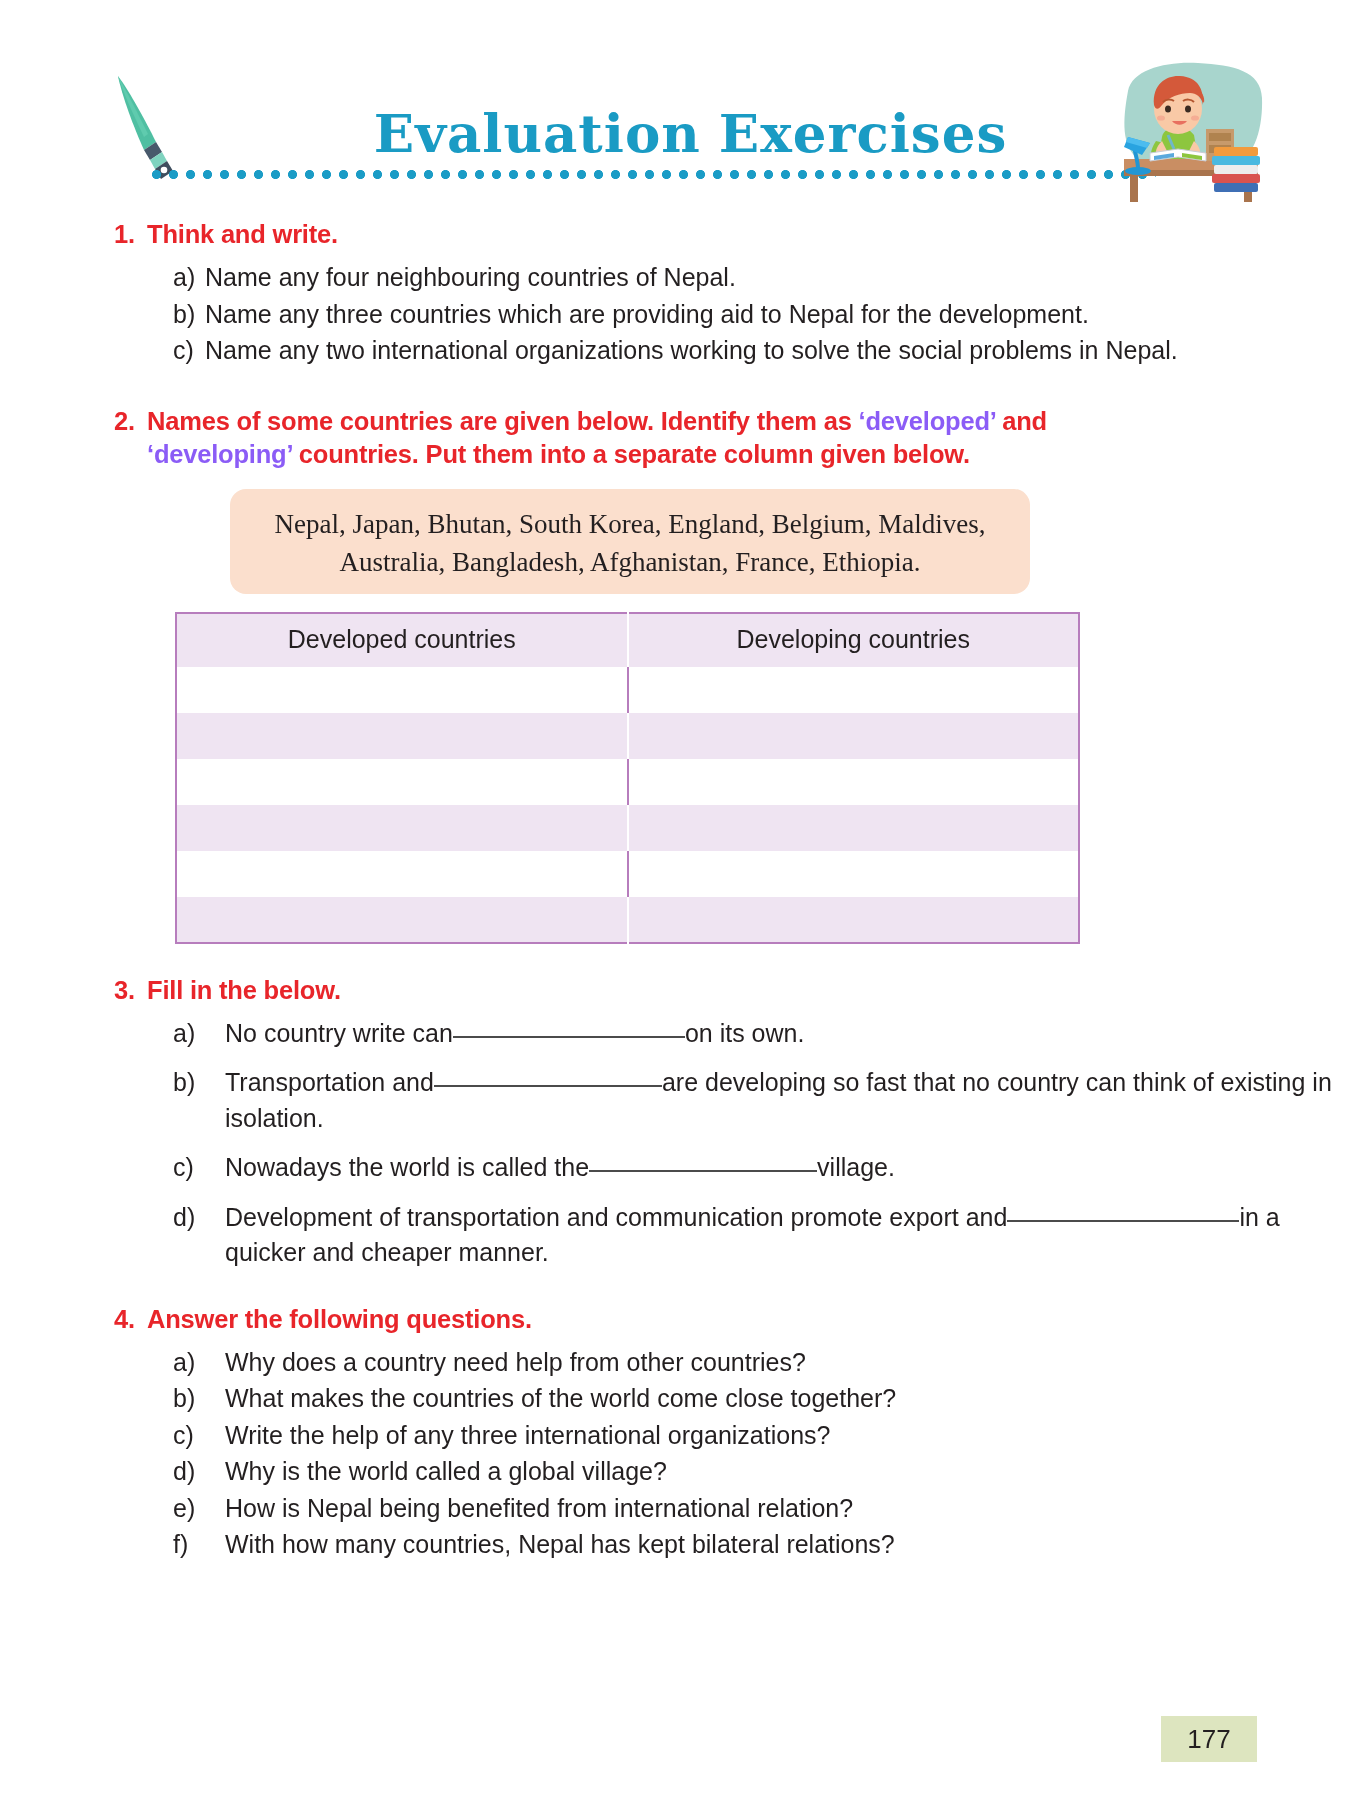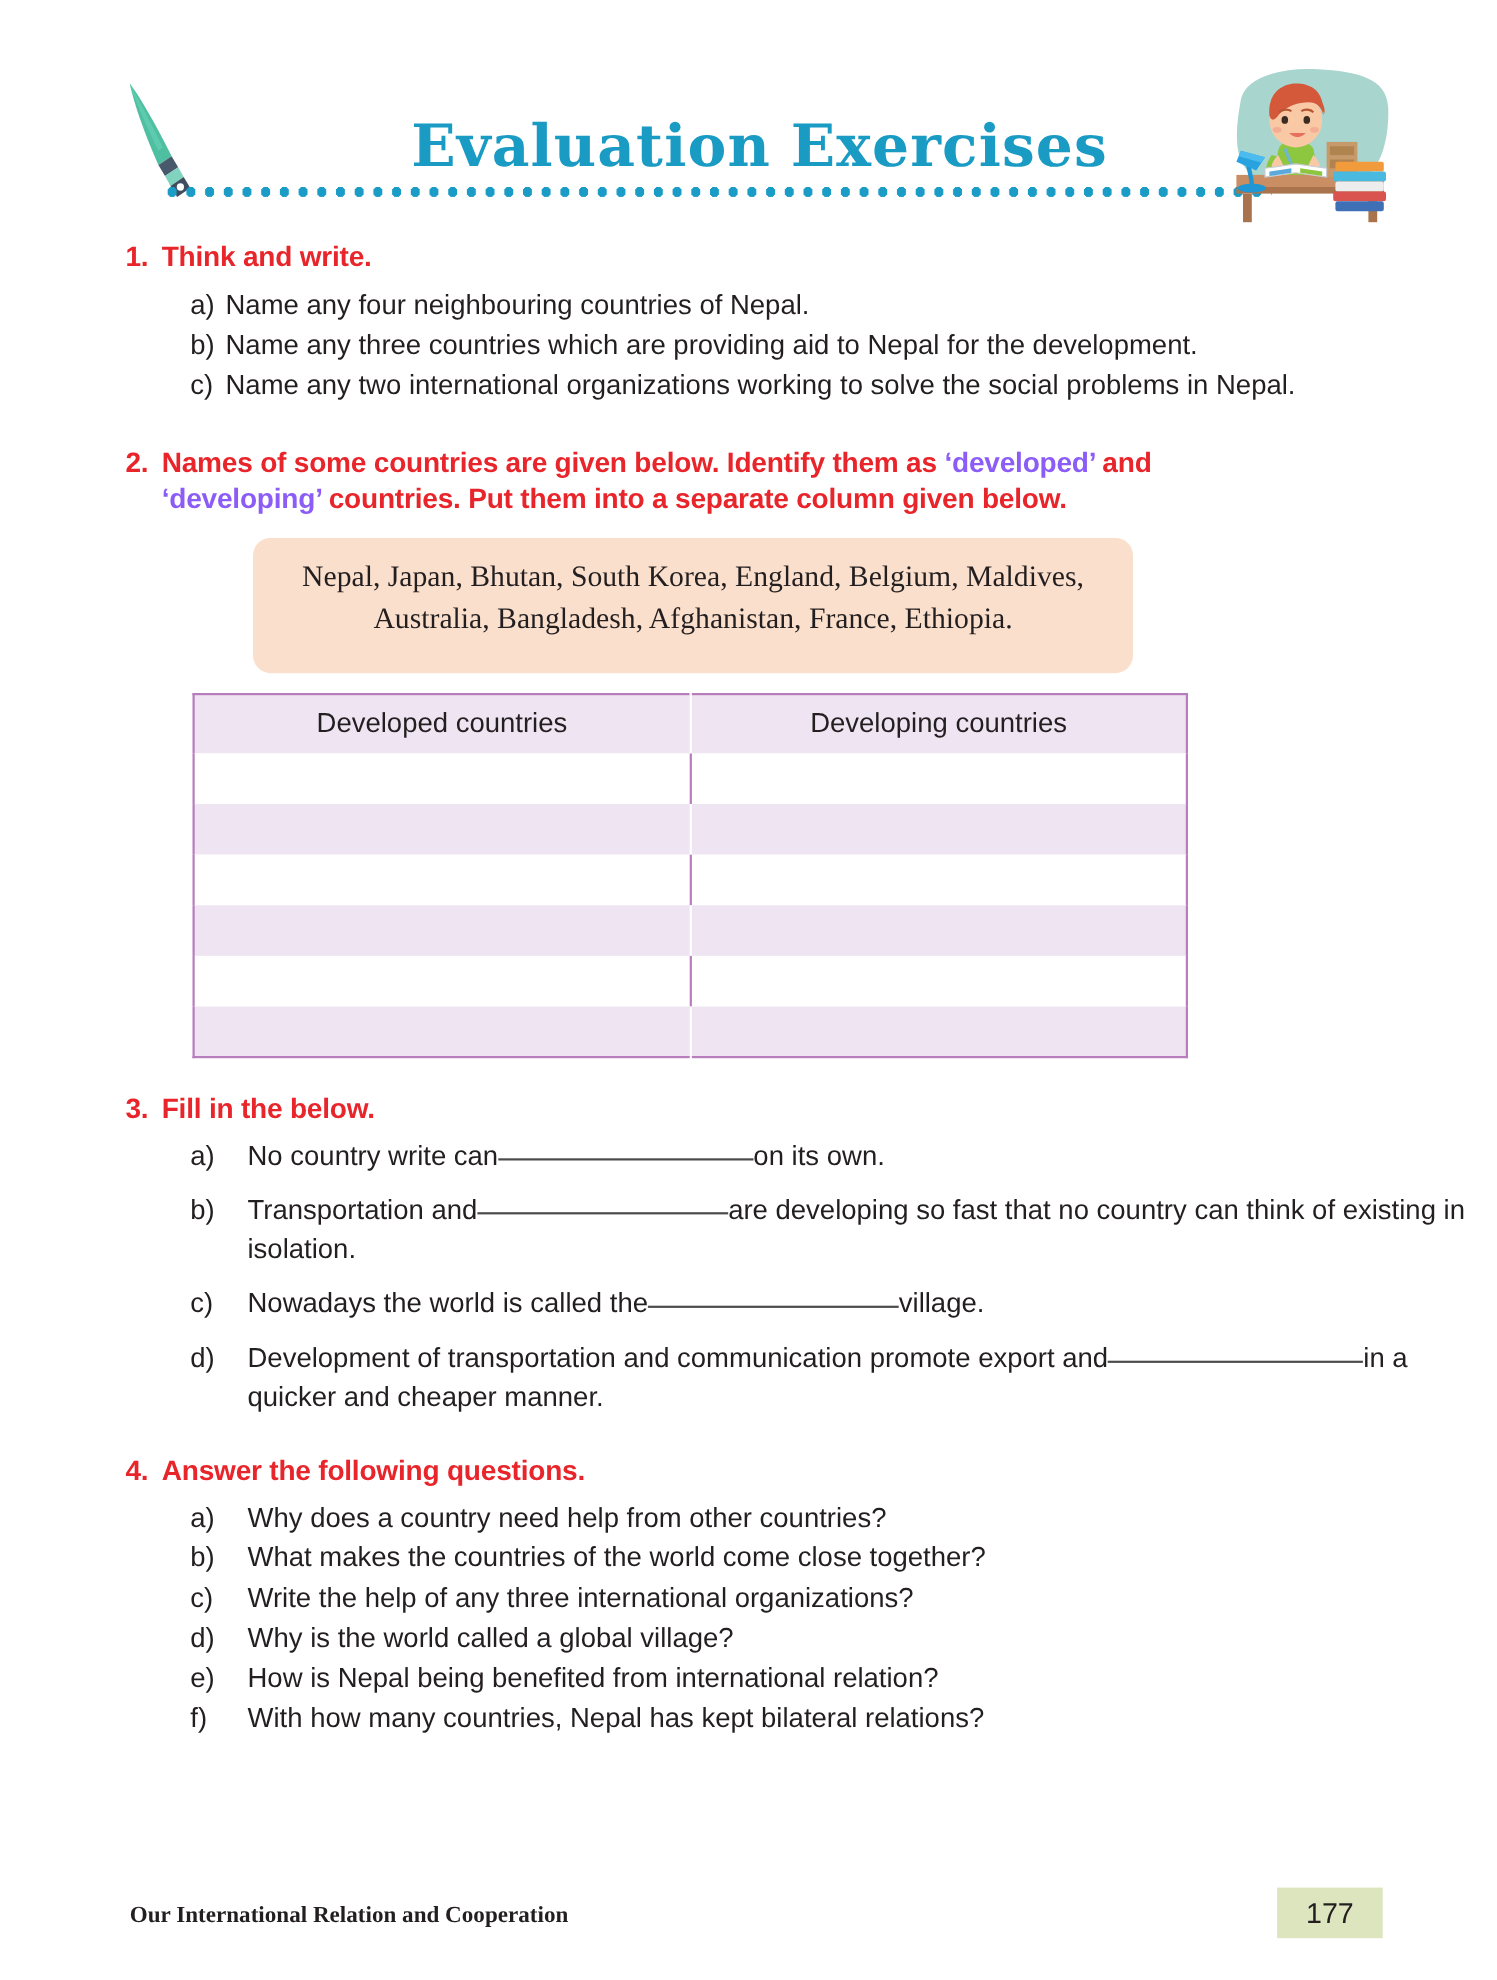--- a/index.html
+++ b/index.html
@@ -111,21 +111,21 @@
   .b-w2 { width: 228px; }
   .b-w3 { width: 228px; }
   .b-w4 { width: 232px; }
 
   
   .country-box {
     margin: 18px 0 0 230px;
     width: 800px;
     background: #fbdfcd;
     border-radius: 16px;
-    padding: 16px 26px 30px 26px;
+    padding: 16px 26px 12px 26px;
     text-align: center;
     font-family: "Liberation Serif", "DejaVu Serif", serif;
     font-size: 27px;
     line-height: 1.42;
     color: #231f20;
   }
 
   
   .ctable {
     margin: 18px 0 0 175px;
@@ -378,17 +378,16 @@
       </div>
       <div class="sub-item">
         <span class="lbl">f)</span>
         <span class="body">With how many countries, Nepal has kept bilateral relations?</span>
       </div>
     </div>
 
   </div>
 
   <div class="footer">
-    <div class="footer-title">Our International Relation and Cooperation</div>
     <div class="page-num-box">177</div>
   </div>
 
 </div>
 
 </body></html>

